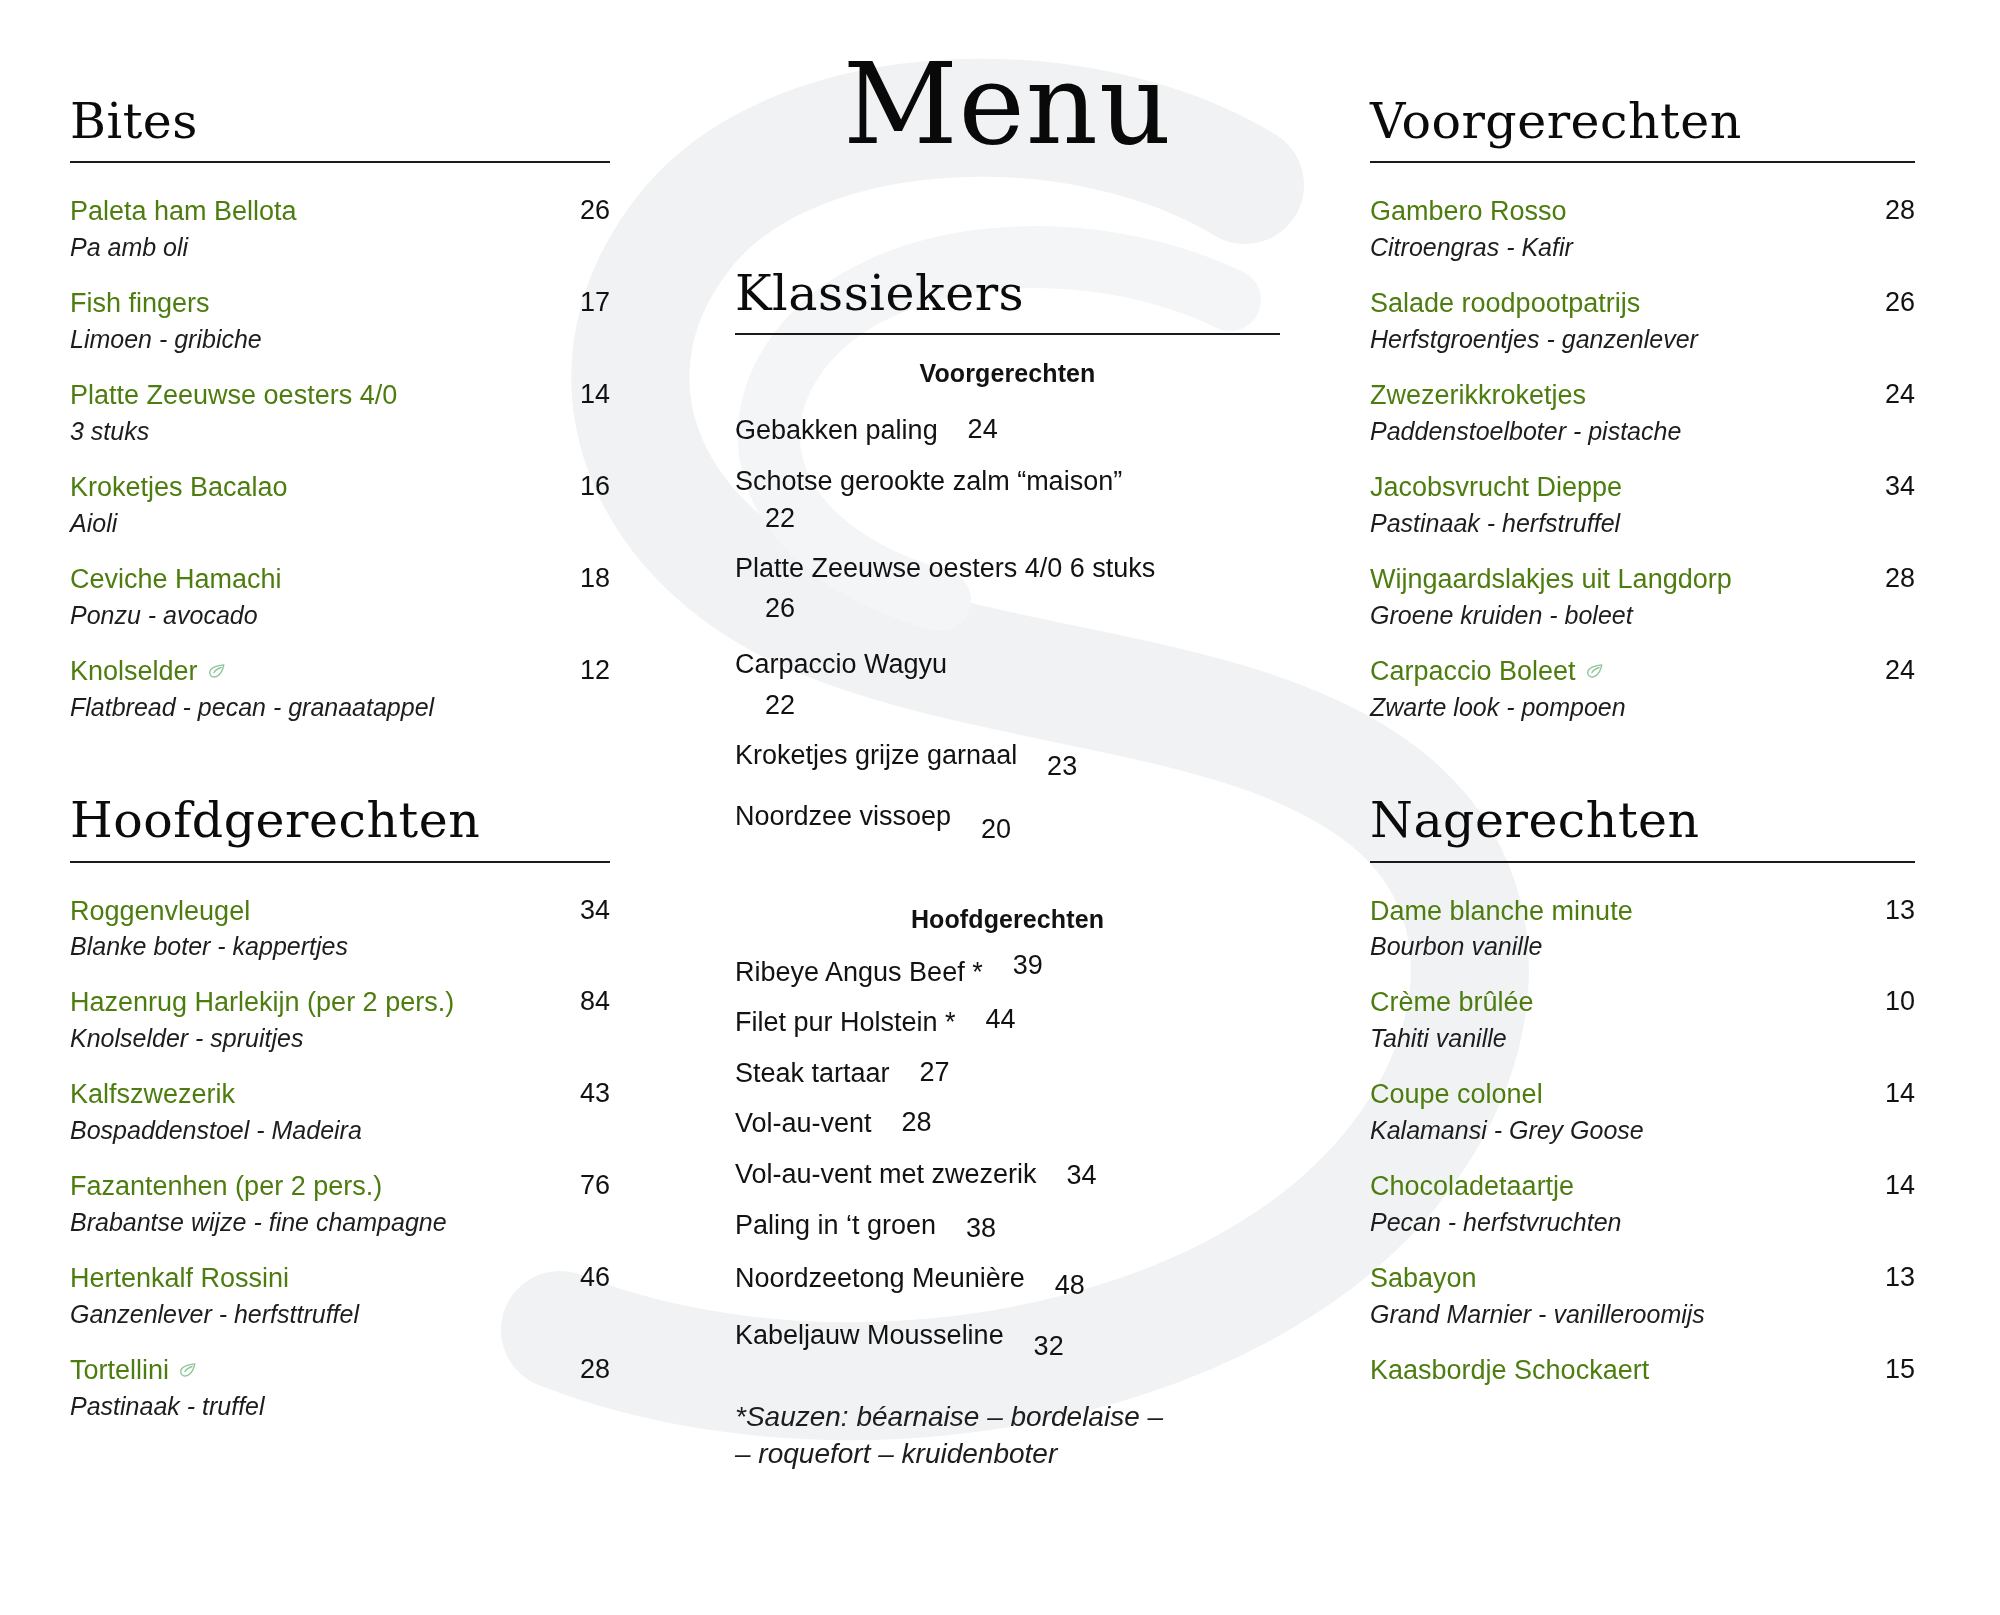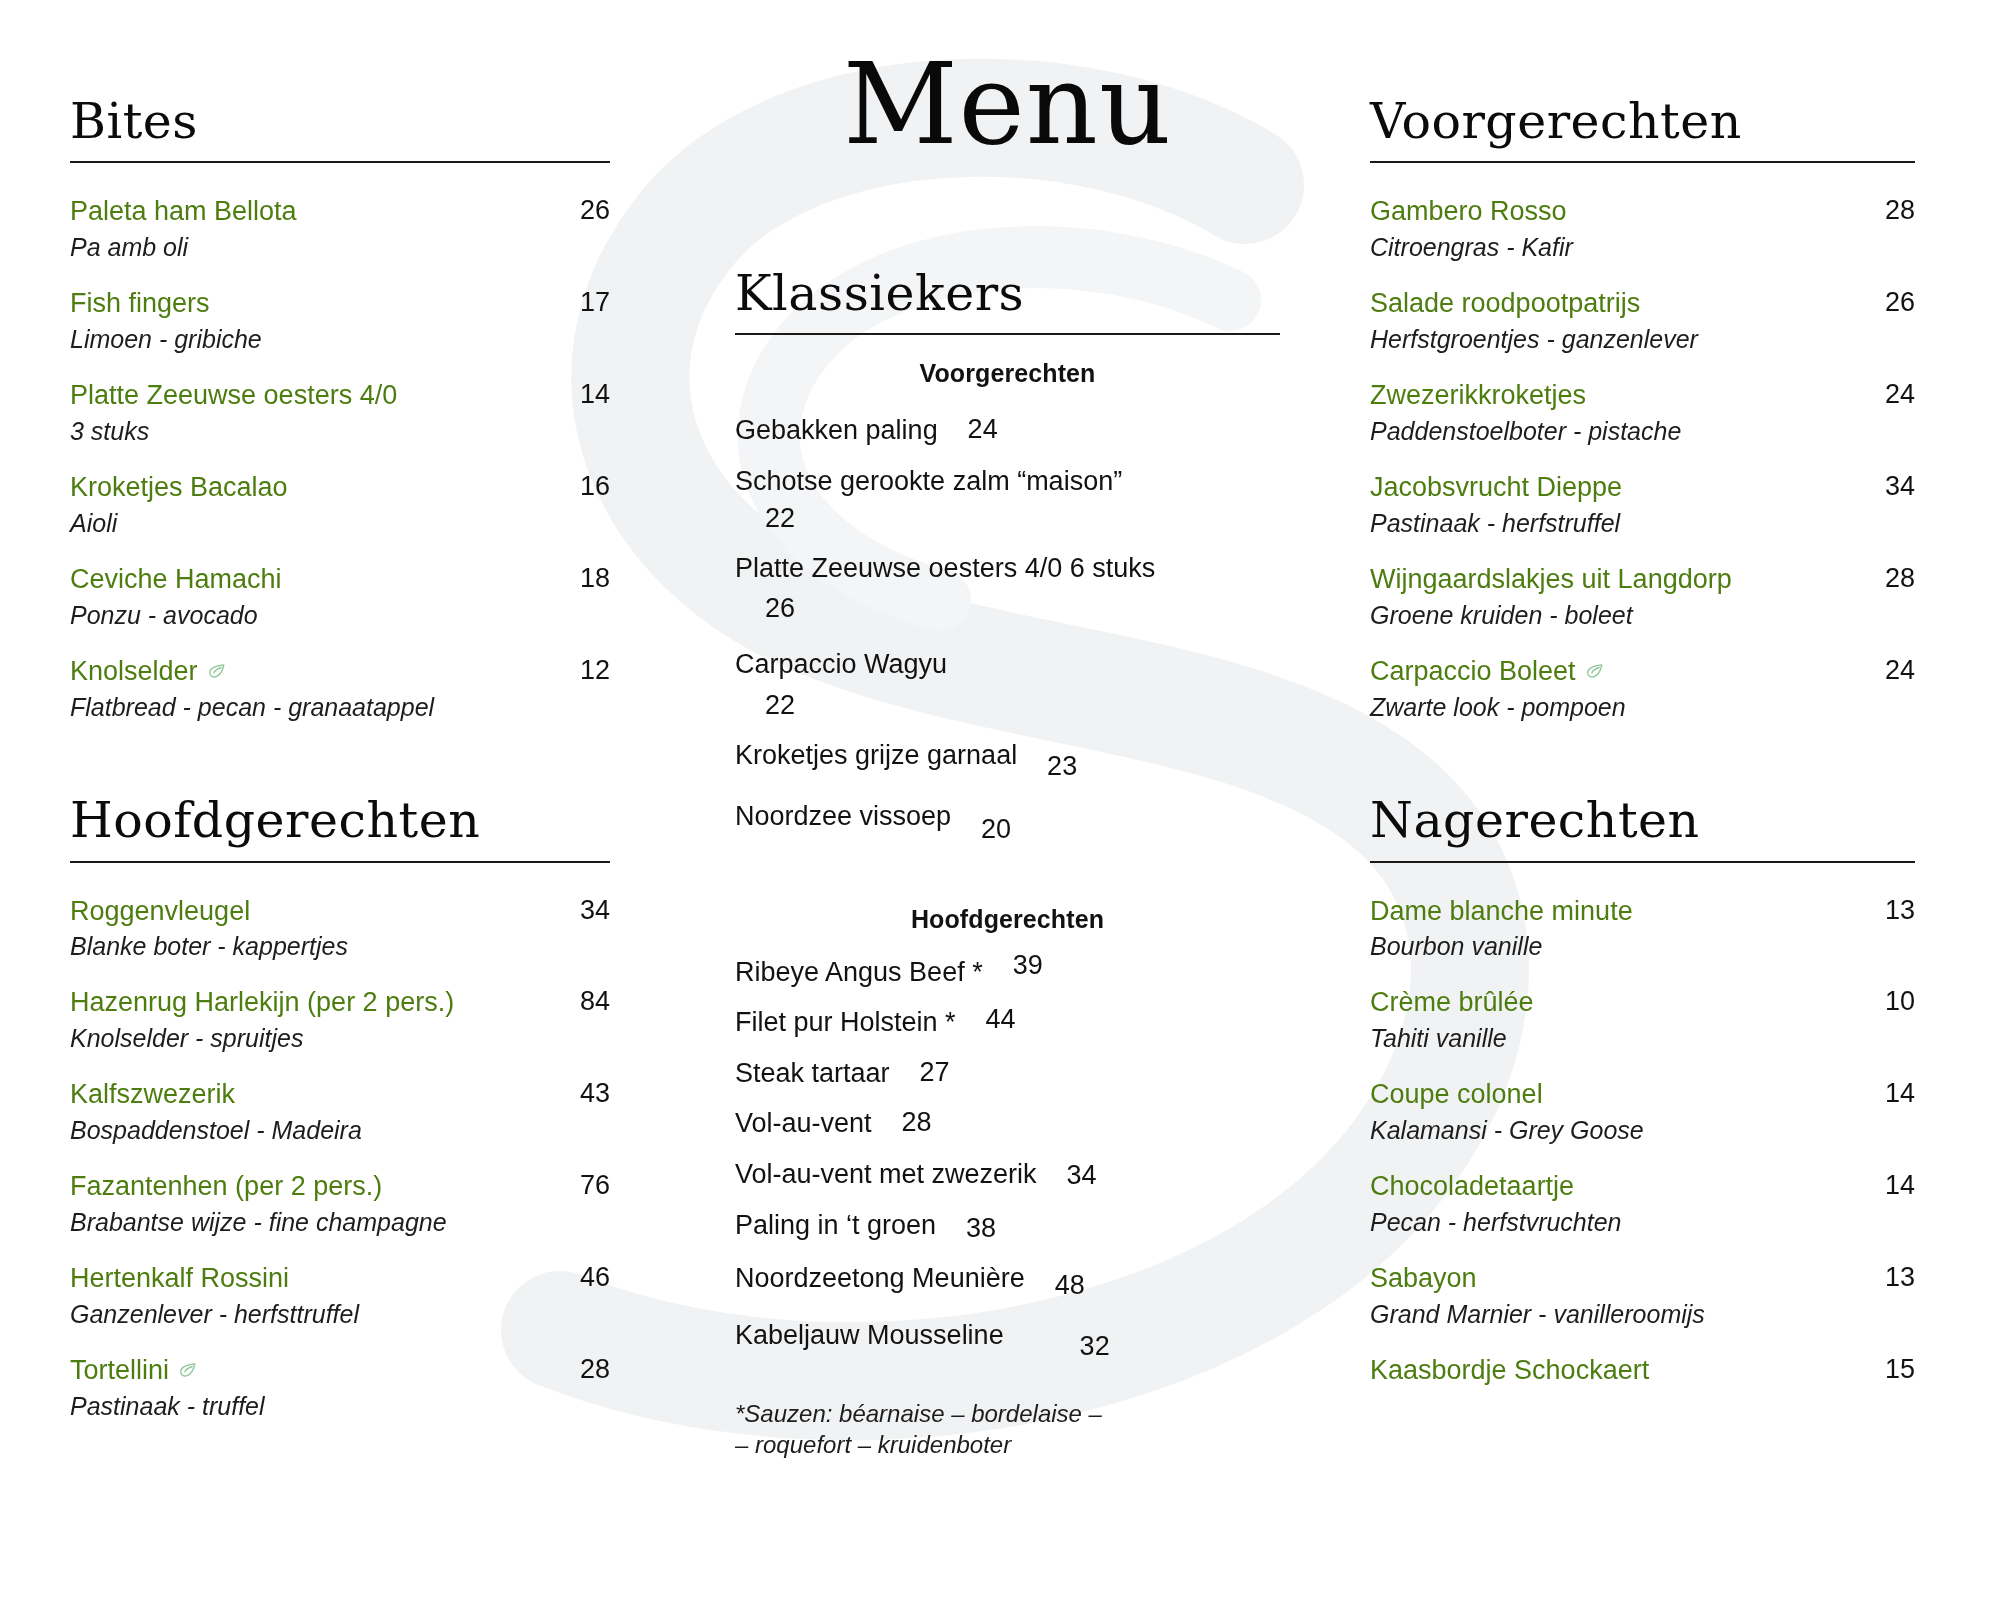--- a/index.html
+++ b/index.html
@@ -139,21 +139,21 @@
   .c-price {
     font-size: 27px;
     color: #121212;
     flex: 0 0 auto;
     padding-left: 16px;
     min-width: 44px;
     text-align: right;
   }
 
   .footnote {
-    font-size: 24px;
+    font-size: 28px;
     font-style: italic;
     line-height: 1.33;
     color: #1d1d1d;
     margin-top: 36px;
   }
 
   .spacer-sm { height: 48px; }
 </style>
 </head>
 <body>
@@ -354,21 +354,21 @@
       <div class="c-price" style="margin-top:2px;">34</div>
     </div>
     <div class="c-item" style="margin-bottom:18px;">
       <div class="c-name">Paling in ‘t groen</div>
       <div class="c-price" style="margin-top:4px;">38</div>
     </div>
     <div class="c-item" style="margin-bottom:18px;">
       <div class="c-name">Noordzeetong Meunière</div>
       <div class="c-price" style="margin-top:8px;">48</div>
     </div>
-    <div class="c-item" style="margin-bottom:18px;gap:46px;">
+    <div class="c-item" style="margin-bottom:18px;">
       <div class="c-name">Kabeljauw Mousseline</div>
       <div class="c-price" style="margin-top:12px;">32</div>
     </div>
 
     <div class="footnote">
       <div>*Sauzen: béarnaise – bordelaise –</div>
       <div> – roquefort – kruidenboter</div>
     </div>
   </div>
 

